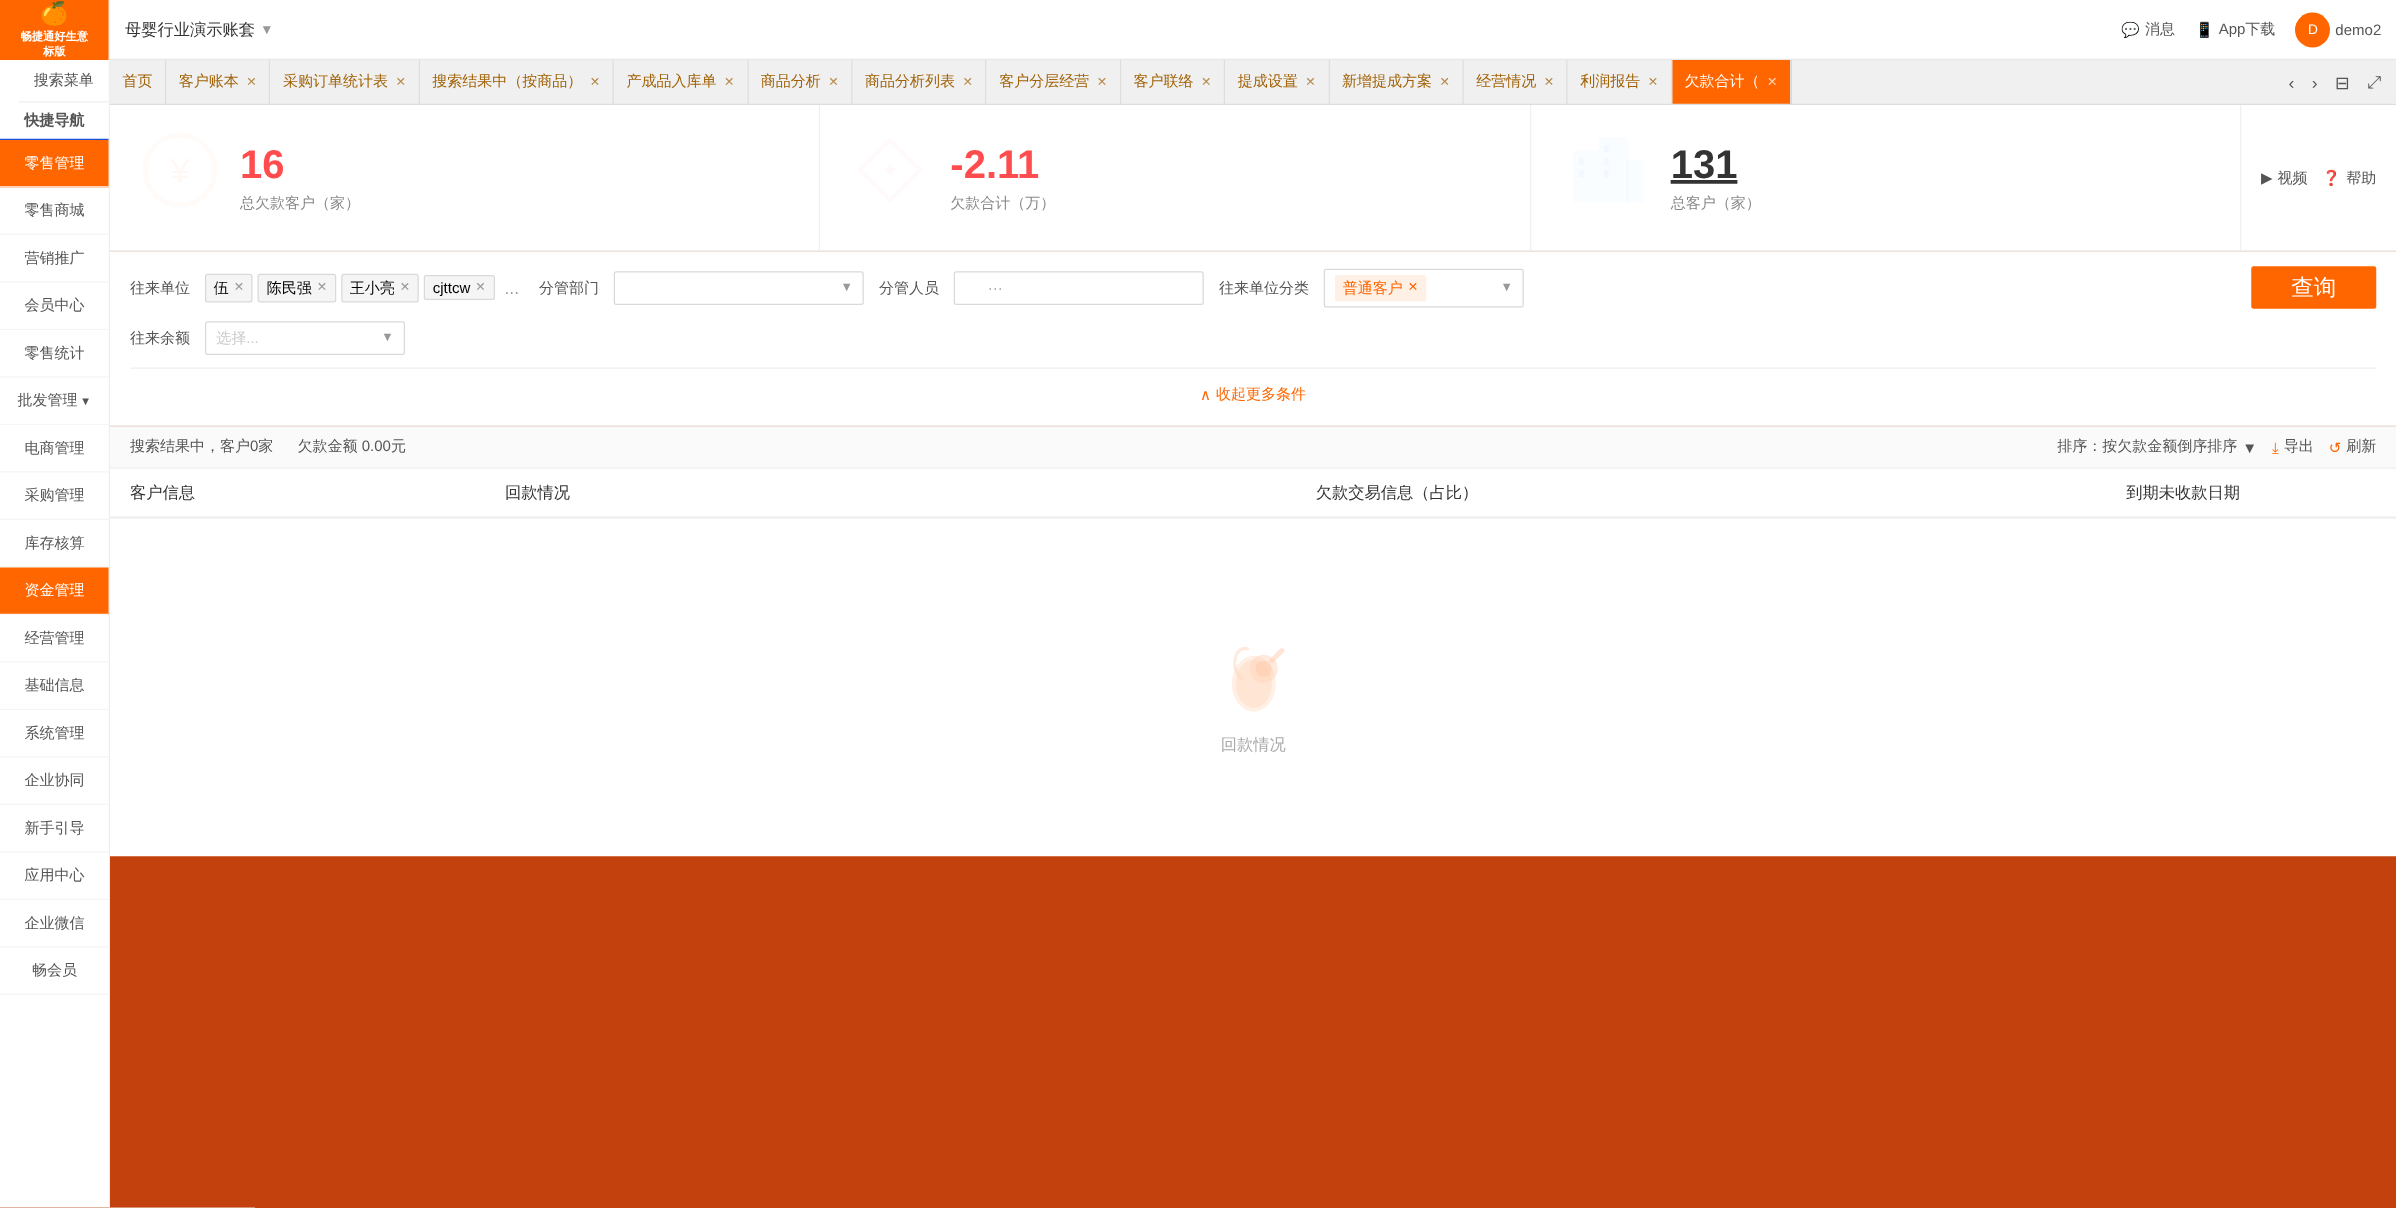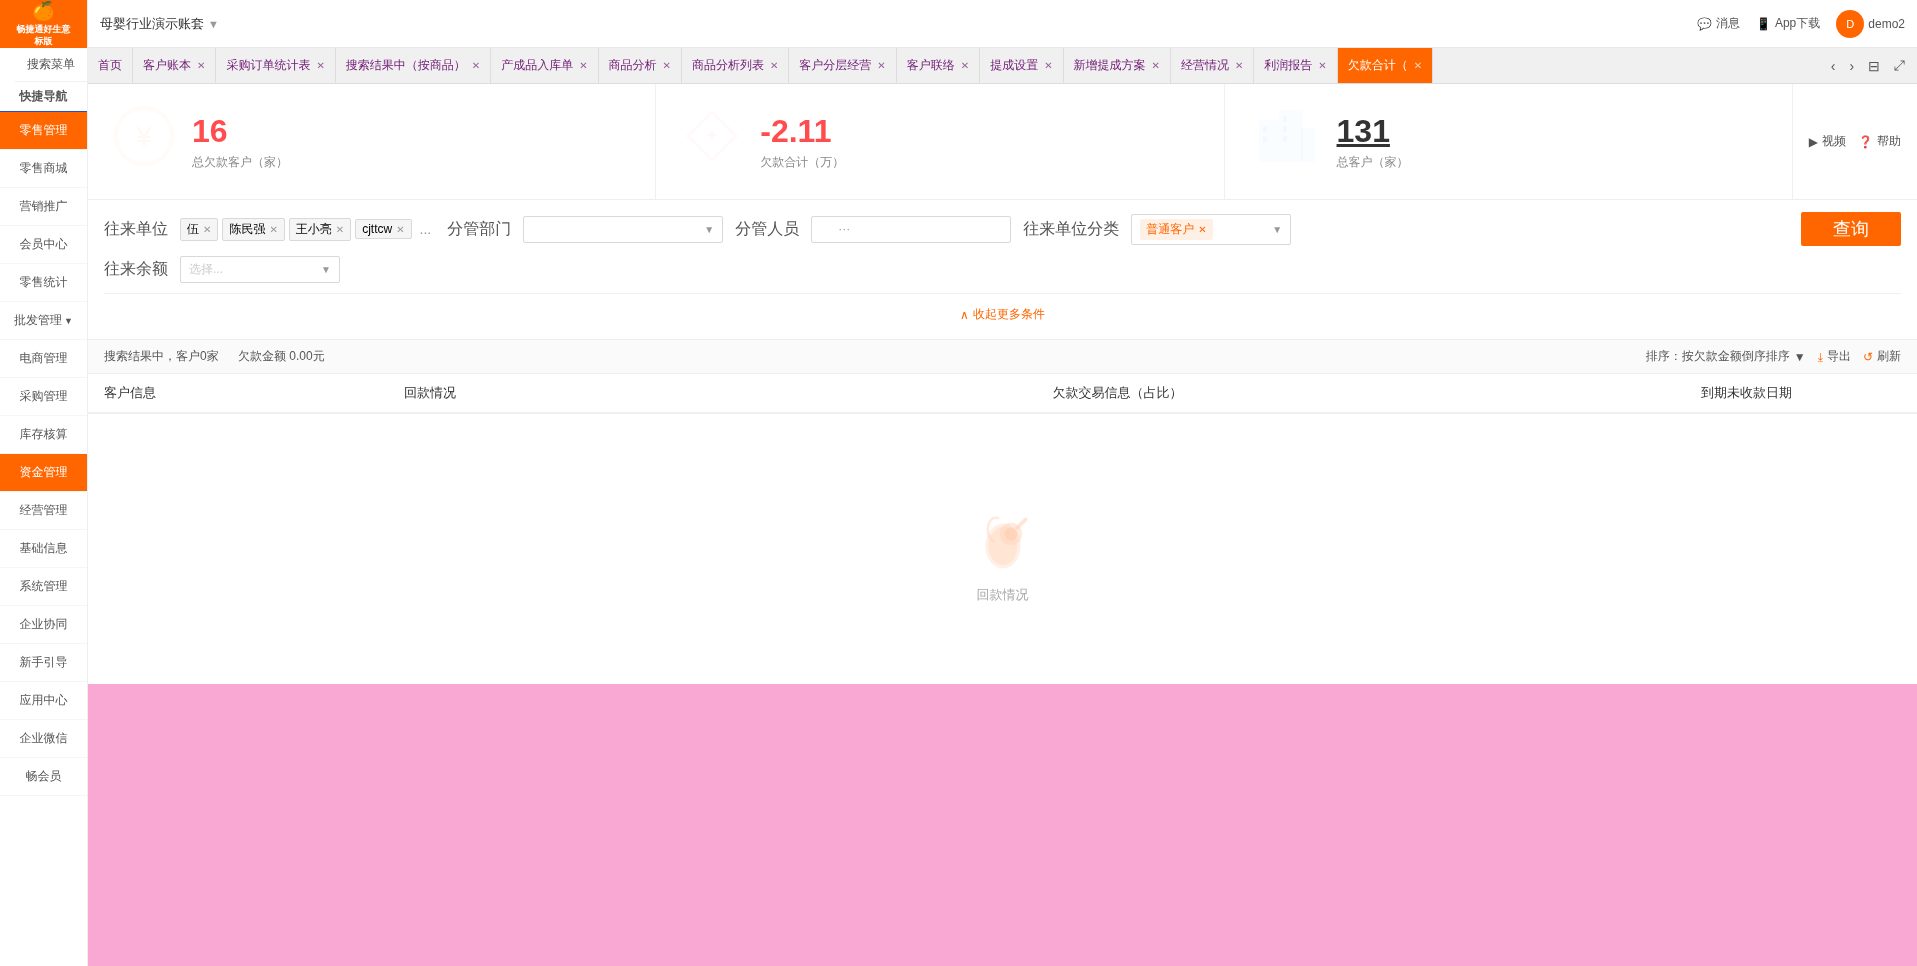--- a/index.html
+++ b/index.html
@@ -138,21 +138,21 @@
       border-bottom: 1px solid #ddd;
     }
     .tab {
       display: flex;
       align-items: center;
       padding: 0 10px;
       height: 36px;
       border-right: 1px solid #ddd;
       cursor: pointer;
       font-size: 12px;
-      color: #701a75;
+      color: #a16207;
       white-space: nowrap;
       flex-shrink: 0;
       gap: 4px;
     }
     .tab.active {
       background: #ff6600;
       color: white;
     }
     .tab .close-btn {
       font-size: 10px;
@@ -170,21 +170,21 @@
       cursor: pointer;
       color: #555;
       font-size: 14px;
       padding: 2px 4px;
     }
 
     
     .content {
       flex: 1;
       overflow: auto;
-      background: #f9a8d4;
+      background: #c2410c;
     }
 
     
     .stats-bar {
       background: white;
       display: flex;
       align-items: stretch;
       border-bottom: 1px solid #eee;
       position: relative;
       min-height: 90px;
@@ -236,21 +236,21 @@
     }
     .filter-row {
       display: flex;
       align-items: center;
       gap: 12px;
       margin-bottom: 10px;
       flex-wrap: wrap;
     }
     .filter-label {
       color: #555;
-      font-size: 16px;
+      font-size: 12px;
       white-space: nowrap;
     }
     .filter-tags {
       display: flex;
       align-items: center;
       flex-wrap: wrap;
       gap: 4px;
       flex: 0 0 auto;
     }
     .filter-tag {

